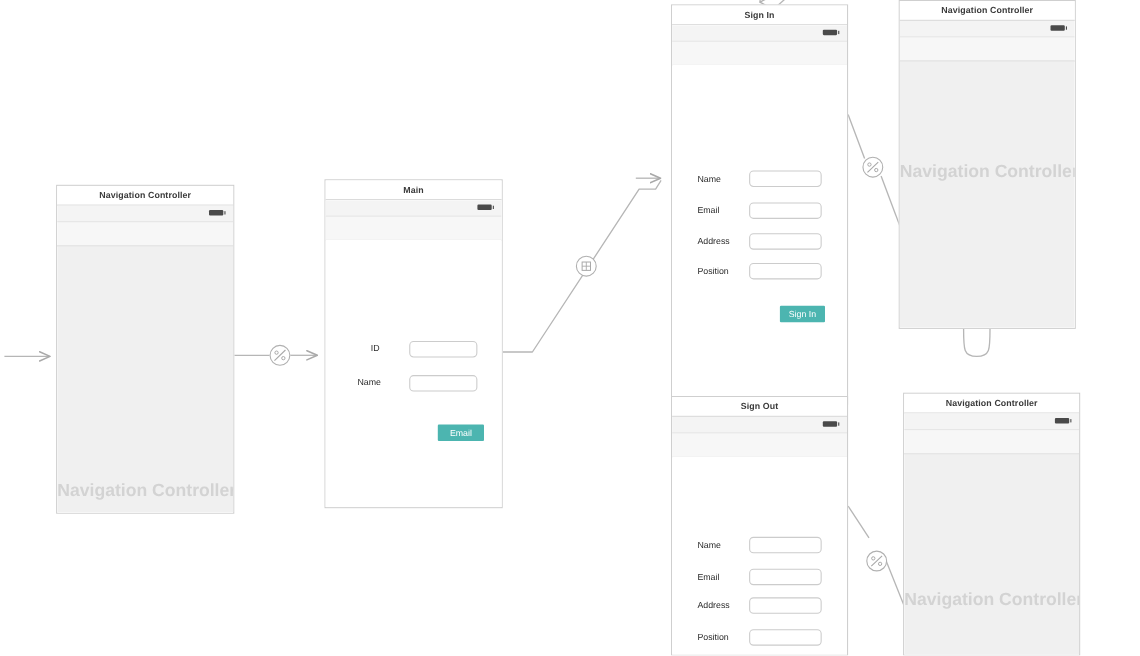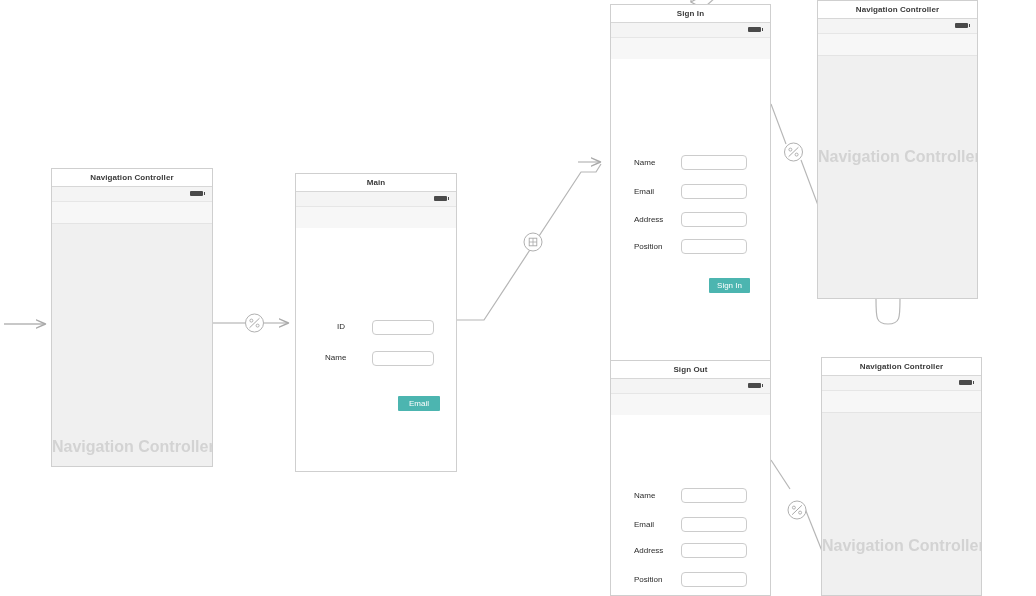--- a/index.html
+++ b/index.html
@@ -246,21 +246,21 @@
       <div class="statusbar">
         <span class="battery"></span>
       </div>
       <div class="navbar"></div>
       <div class="nav-body">
         <div class="nav-watermark">Navigation Controller</div>
       </div>
     </div>
   </div>
 
-  <div class="scene" style="left:295px; top:173px; width:162px; height:299px;">
+  <div class="scene" style="left:295px; top:163px; width:162px; height:299px;">
     <div class="scene-title">Main</div>
     <div class="device">
       <div class="statusbar">
         <span class="battery"></span>
       </div>
       <div class="navbar"></div>
       <div class="body-area">
 
         <div class="form-row" style="left:29px; top:94px;margin-left:12px;">
           <span class="field-label">ID</span>

